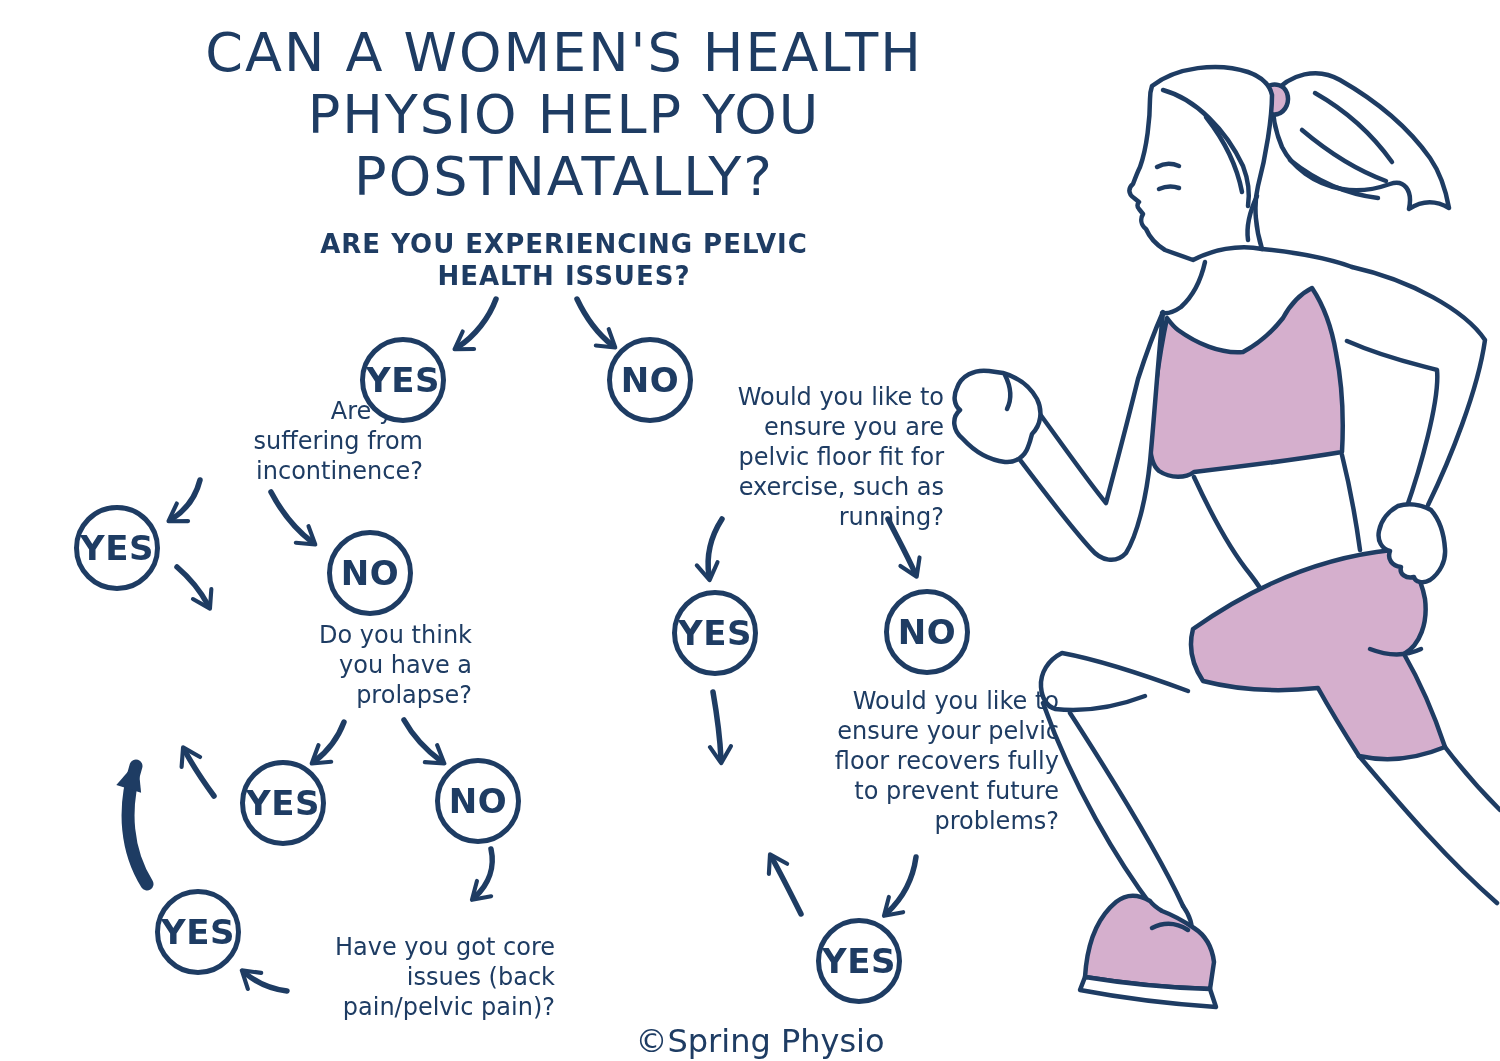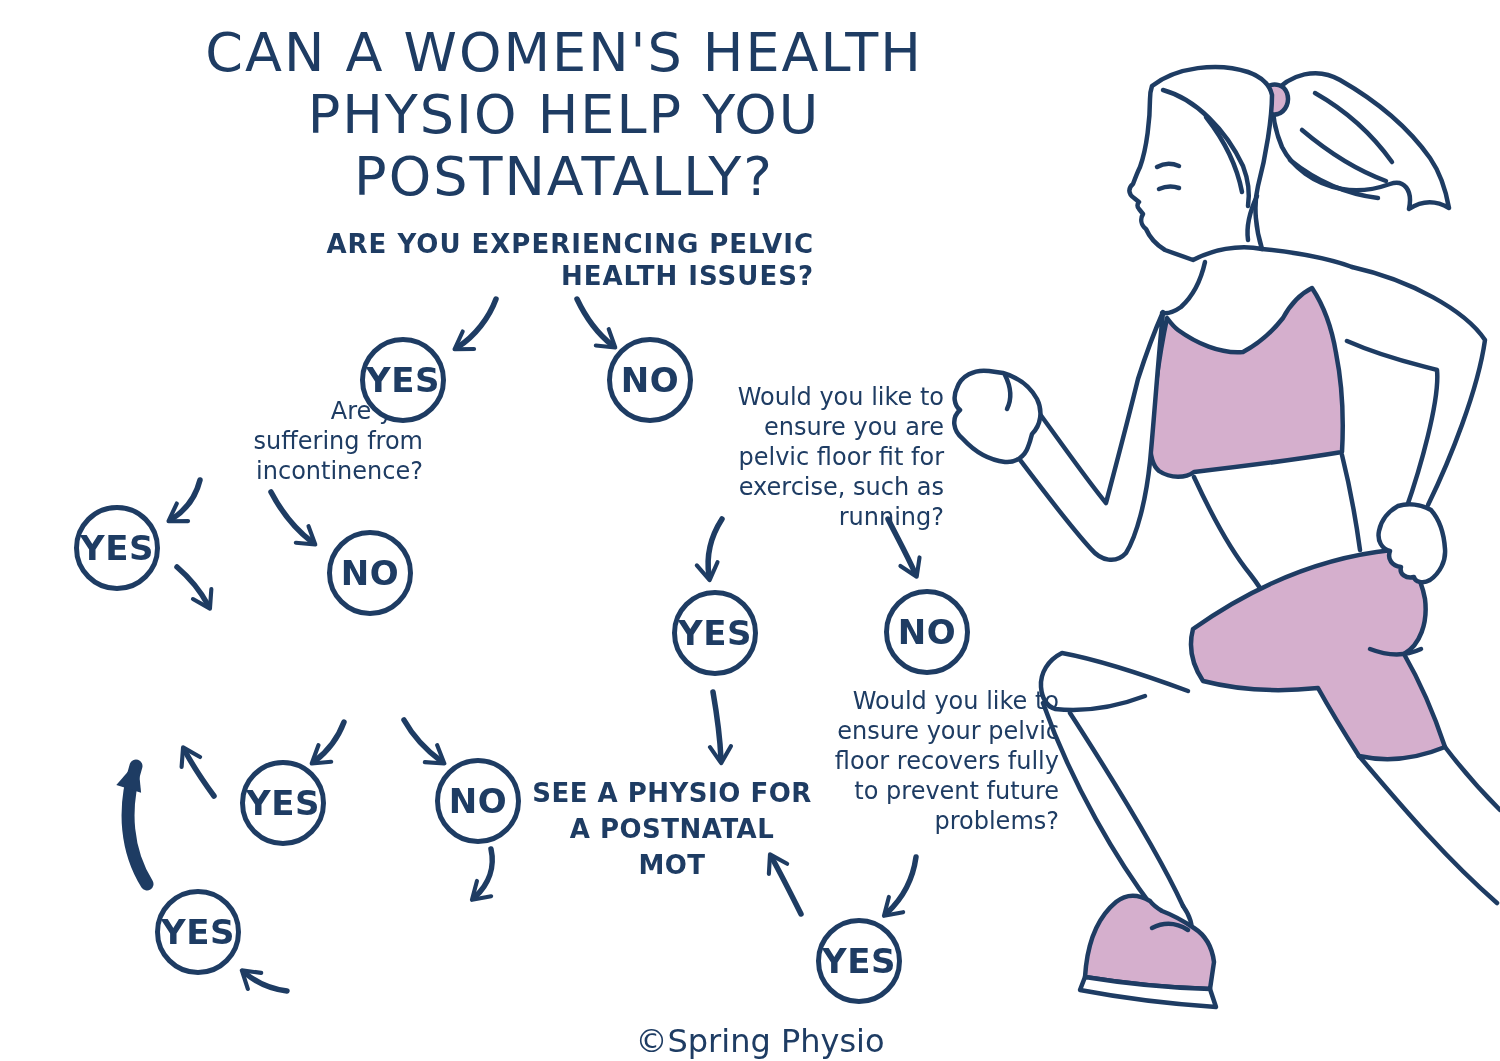--- a/index.html
+++ b/index.html
@@ -13,21 +13,21 @@
     position:relative;width:1500px;height:787px;background:var(--background);
     font-family:"DejaVu Sans","Liberation Sans",sans-serif;color:var(--ink);
   }
   .abs{position:absolute;}
   .page-title{
     left:114px;top:22px;width:900px;text-align:center;
     font-size:54px;line-height:62px;font-weight:400;letter-spacing:2px;
     white-space:pre-line;color:var(--ink);
   }
   .subtitle{
-    left:314px;top:228px;width:500px;text-align:right;
+    left:314px;top:228px;width:500px;text-align:center;
     font-size:26px;line-height:32px;font-weight:700;letter-spacing:1px;
     white-space:pre-line;
   }
   .question{
     text-align:right;font-size:24px;line-height:30px;font-weight:400;
     white-space:pre-line;
   }
   .outcome{
     text-align:center;font-size:24px;line-height:30px;font-weight:700;
     letter-spacing:0.5px;white-space:pre-line;
@@ -56,34 +56,37 @@
 
   <div class="abs page-title">CAN A WOMEN'S HEALTH
 PHYSIO HELP YOU
 POSTNATALLY?</div>
   <div class="abs subtitle">ARE YOU EXPERIENCING PELVIC
 HEALTH ISSUES?</div>
 
   <div class="abs question" style="left:183px;top:396px;width:240px;">Are you
 suffering from
 incontinence?</div>
+  <div class="abs question" style="left:252px;top:620px;width:220px;">Do you think
+you have a
+prolapse?</div>
+  <div class="abs question" style="left:280px;top:932px;width:275px;">Have you got core
+issues (back
+pain/pelvic pain)?</div>
   <div class="abs question" style="left:668px;top:382px;width:276px;">Would you like to
 ensure you are
 pelvic floor fit for
 exercise, such as
 running?</div>
   <div class="abs question" style="left:775px;top:686px;width:284px;">Would you like to
 ensure your pelvic
 floor recovers fully
 to prevent future
 problems?</div>
 
-  <div class="abs outcome" style="left:532px;top:775px;width:280px;line-height:36px;font-size:26px;">SEE A PHYSIO FOR
-A POSTNATAL
-MOT</div>
 
   <div class="abs node" style="left:360px;top:337px;">YES</div>
   <div class="abs node" style="left:607px;top:337px;">NO</div>
   <div class="abs node" style="left:74px;top:505px;">YES</div>
   <div class="abs node" style="left:327px;top:530px;">NO</div>
   <div class="abs node" style="left:240px;top:760px;">YES</div>
   <div class="abs node" style="left:435px;top:758px;">NO</div>
   <div class="abs node" style="left:155px;top:889px;">YES</div>
   <div class="abs node" style="left:672px;top:590px;">YES</div>
   <div class="abs node" style="left:884px;top:589px;">NO</div>

